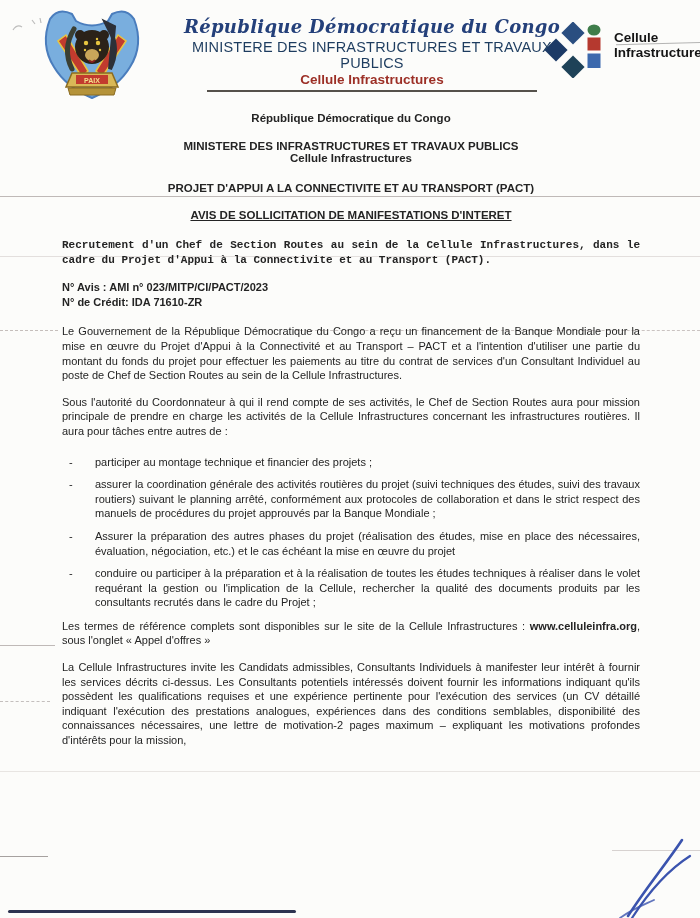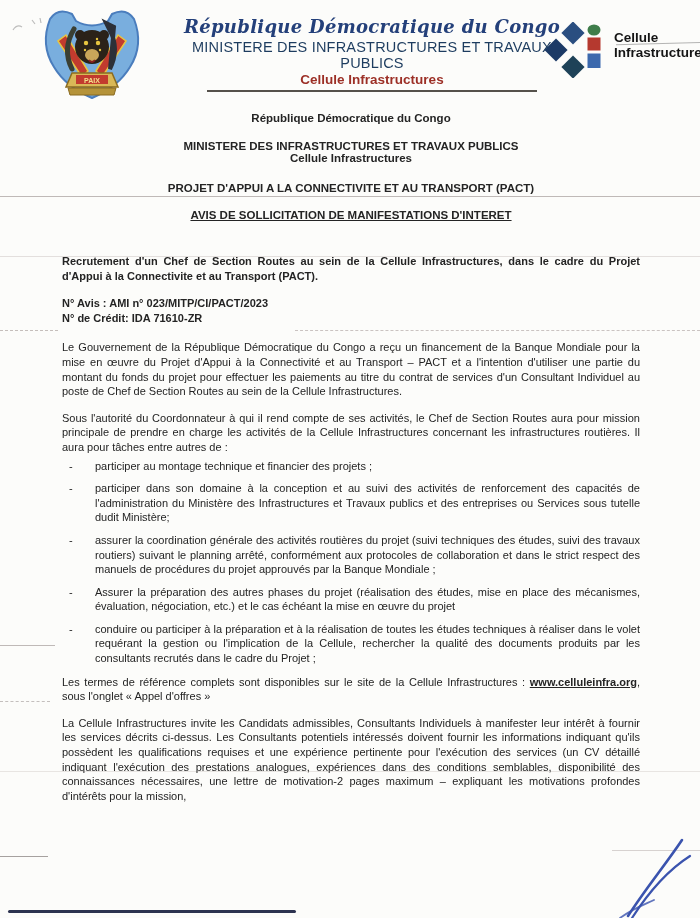--- a/index.html
+++ b/index.html
@@ -24,33 +24,33 @@
   .logo-text { margin-left:7px; margin-top:8px; font-size:13.5px; font-weight:bold; color:#151515; line-height:15px; position:relative; }
   .logo-scribble { position:absolute; left:2px; top:13px; width:96px; height:3px;
     border-top:1px solid rgba(120,120,120,.55); transform:rotate(-1.5deg); }
   
   .doc { position:absolute; left:62px; top:112px; width:578px; z-index:2; }
   .c { text-align:center; font-weight:bold; font-size:11.5px; }
   .h-country { margin-bottom:16px; }
   .h-ministry { margin-bottom:0; }
   .h-unit { margin-bottom:18px; }
   .h-project { margin-bottom:15px;text-align:center; }
-  .h-notice { text-decoration:underline; margin-bottom:33px; }
+  .h-notice { text-decoration:underline; margin-bottom:17px; }
   p, .refs div, .task { font-size:11px; line-height:14.6px; }
   p { text-align:justify; }
-  .subject { font-weight:bold; margin-bottom:13px; }
+  .subject { font-weight:bold; margin-bottom:13px;font-family:Liberation Mono, monospace; }
   .refs { font-weight:bold; margin-bottom:15px; }
   .funding { margin-bottom:12px; }
-  .mission { margin-bottom:4px; }
+  .mission { margin-bottom:16px; }
   .tasks { margin-bottom:9px; }
   .task { position:relative; padding-left:33px; margin-bottom:8px; text-align:justify; }
   .task::before { content:"-"; position:absolute; left:7px; top:0; }
   .start { margin-bottom:8px; }
   .terms { margin-bottom:12px; }
-  .doc-link { font-weight:bold; text-decoration:underline; }
+  .doc-link { font-weight:bold; }
   
   .art { position:absolute; z-index:1; }
   .ln { height:0; border-top:1px solid; }
   .sig { position:absolute; right:0; bottom:0; z-index:3; }
   .edge-line { position:absolute; left:8px; top:910px; width:288px; height:3px;
     background:#2d3350; border-radius:2px; z-index:3; }
   .pencil { position:absolute; left:10px; top:16px; z-index:3; opacity:.55; }
 </style>
 </head>
 <body>
@@ -136,23 +136,22 @@
     <div class="refs">
       <div>N° Avis : AMI n° 023/MITP/CI/PACT/2023</div>
       <div>N° de Crédit: IDA 71610-ZR</div>
     </div>
 
     <p class="funding">Le Gouvernement de la République Démocratique du Congo a reçu un financement de la Banque Mondiale pour la mise en œuvre du Projet d'Appui à la Connectivité et au Transport – PACT et a l'intention d'utiliser une partie du montant du fonds du projet pour effectuer les paiements au titre du contrat de services d'un Consultant Individuel au poste de Chef de Section Routes au sein de la Cellule Infrastructures.</p>
     <p class="mission">Sous l'autorité du Coordonnateur à qui il rend compte de ses activités, le Chef de Section Routes aura pour mission principale de prendre en charge les activités de la Cellule Infrastructures concernant les infrastructures routières. Il aura pour tâches entre autres de :</p>
 
     <div class="tasks">
       <div class="task">participer au montage technique et financier des projets ;</div>
-      <div class="task">participer dans son domaine à la conception et au suivi des activités de renforcement des capacités de l'administration du Ministère des Infrastructures et Travaux publics et des entreprises ou Services sous tutelle dudit Ministère;</div>
       <div class="task">assurer la coordination générale des activités routières du projet (suivi techniques des études, suivi des travaux routiers) suivant le planning arrêté, conformément aux protocoles de collaboration et dans le strict respect des manuels de procédures du projet approuvés par la Banque Mondiale ;</div>
-      <div class="task">Assurer la préparation des autres phases du projet (réalisation des études, mise en place des mécanismes, évaluation, négociation, etc.) et le cas échéant la mise en œuvre du projet</div>
+      <div class="task">Assurer la préparation des autres phases du projet (réalisation des études, mise en place des nécessaires, évaluation, négociation, etc.) et le cas échéant la mise en œuvre du projet</div>
       <div class="task">conduire ou participer à la préparation et à la réalisation de toutes les études techniques à réaliser dans le volet requérant la gestion ou l'implication de la Cellule, rechercher la qualité des documents produits par les consultants recrutés dans le cadre du Projet ;</div>
     </div>
 
 
     <p class="terms"><span>Les termes de référence complets sont disponibles sur le site de la Cellule Infrastructures : </span><b class="doc-link">www.celluleinfra.org</b><span>, sous l'onglet « Appel d'offres »</span></p>
 
     <p class="invitation">La Cellule Infrastructures invite les Candidats admissibles, Consultants Individuels à manifester leur intérêt à fournir les services décrits ci-dessus. Les Consultants potentiels intéressés doivent fournir les informations indiquant qu'ils possèdent les qualifications requises et une expérience pertinente pour l'exécution des services (un CV détaillé indiquant l'exécution des prestations analogues, expériences dans des conditions semblables, disponibilité des connaissances nécessaires, une lettre de motivation-2 pages maximum – expliquant les motivations profondes d'intérêts pour la mission,</p>
   </div>
 
   <svg class="sig" width="110" height="80" viewBox="0 0 110 80">

